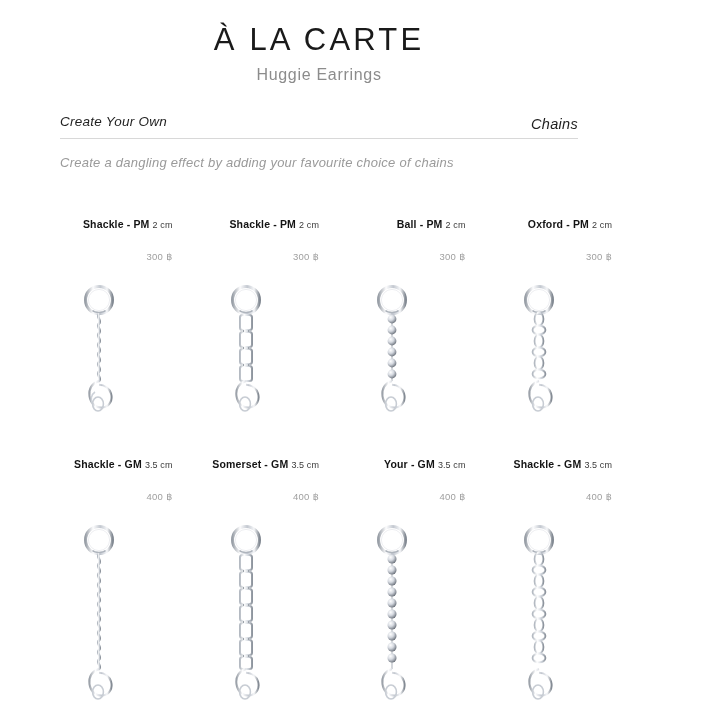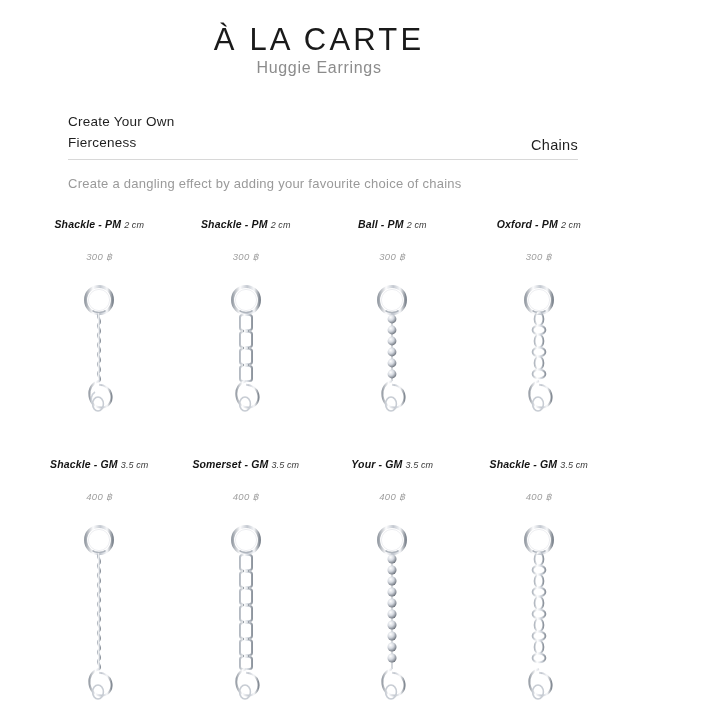--- a/index.html
+++ b/index.html
@@ -33,30 +33,31 @@
     letter-spacing: 3.2px;
     font-weight: 400;
     color: #1a1a1a;
     line-height: 1.18;
     margin: 0;
   }
   .brand-subtitle {
     font-size: 16px;
     color: #8c8c8c;
     letter-spacing: 0.7px;
-    margin-top: 0;
+    margin-top: 7px;
     font-weight: 400;
   }
 
   
   .section-band {
     position: absolute;
-    left: 68px;
+    left: 60px;
     right: 60px;
     top: 112px;
+    font-style: italic;
   }
   .section-row {
     display: flex;
     align-items: flex-end;
     justify-content: space-between;
     padding-bottom: 5px;
   }
   .section-heading {
     font-size: 13.5px;
     line-height: 1.55;
@@ -87,23 +88,22 @@
     position: absolute;
     left: 26px;
     right: 26px;
     top: 218px;
   }
   .grid-row {
     display: flex;
   }
   .cell {
     flex: 1 1 25%;
-    text-align: center;
+    text-align: right;
     position: relative;
-    font-style: italic;
   }
   .cell-name {
     font-size: 10.5px;
     font-weight: 700;
     color: #141414;
     letter-spacing: 0.15px;
     white-space: nowrap;
   }
   .cell-name .size {
     font-weight: 400;
@@ -138,21 +138,20 @@
 
   <div class="header">
     <div class="brand-title">À LA CARTE</div>
     <div class="brand-subtitle">Huggie Earrings</div>
   </div>
 
   <div class="section-band">
     <div class="section-row">
       <div class="section-heading">
         <span>Create Your Own</span>
-        <span class="line2">Fierceness</span>
       </div>
       <div class="section-category">Chains</div>
     </div>
     <div class="section-divider"></div>
     <div class="section-desc">Create a dangling effect by adding your favourite choice of chains</div>
   </div>
 
   <div class="grid">
 
     <div class="grid-row row-pm">

